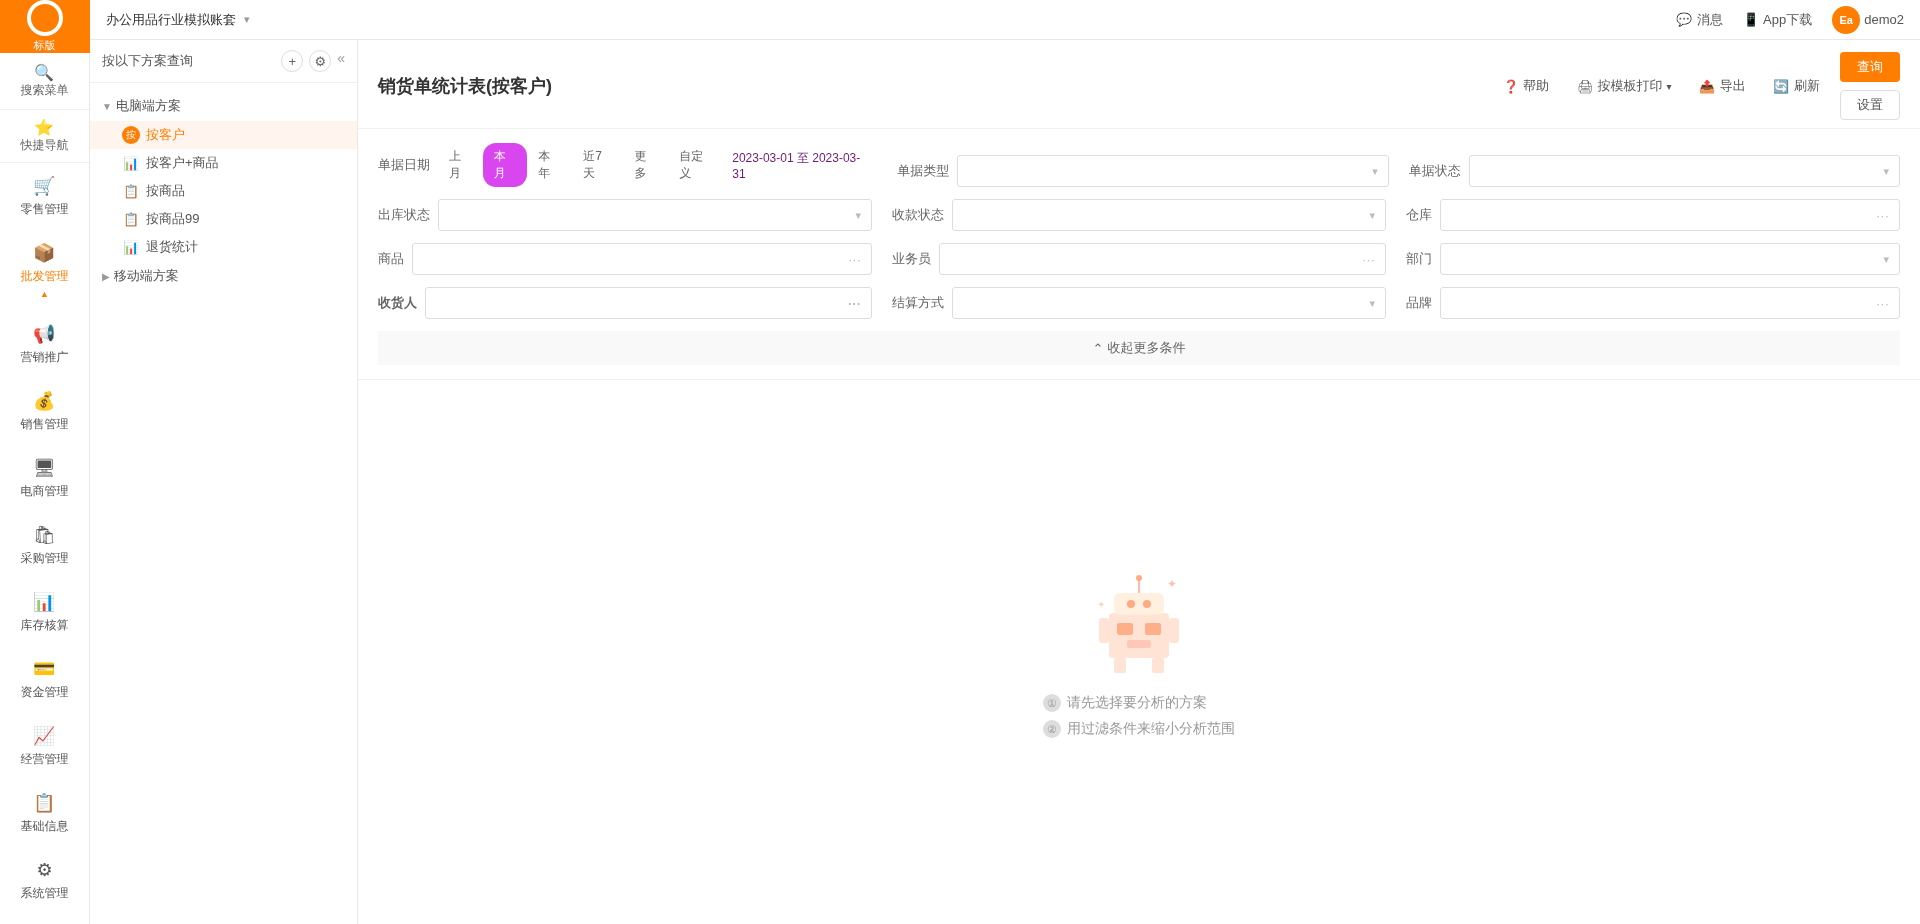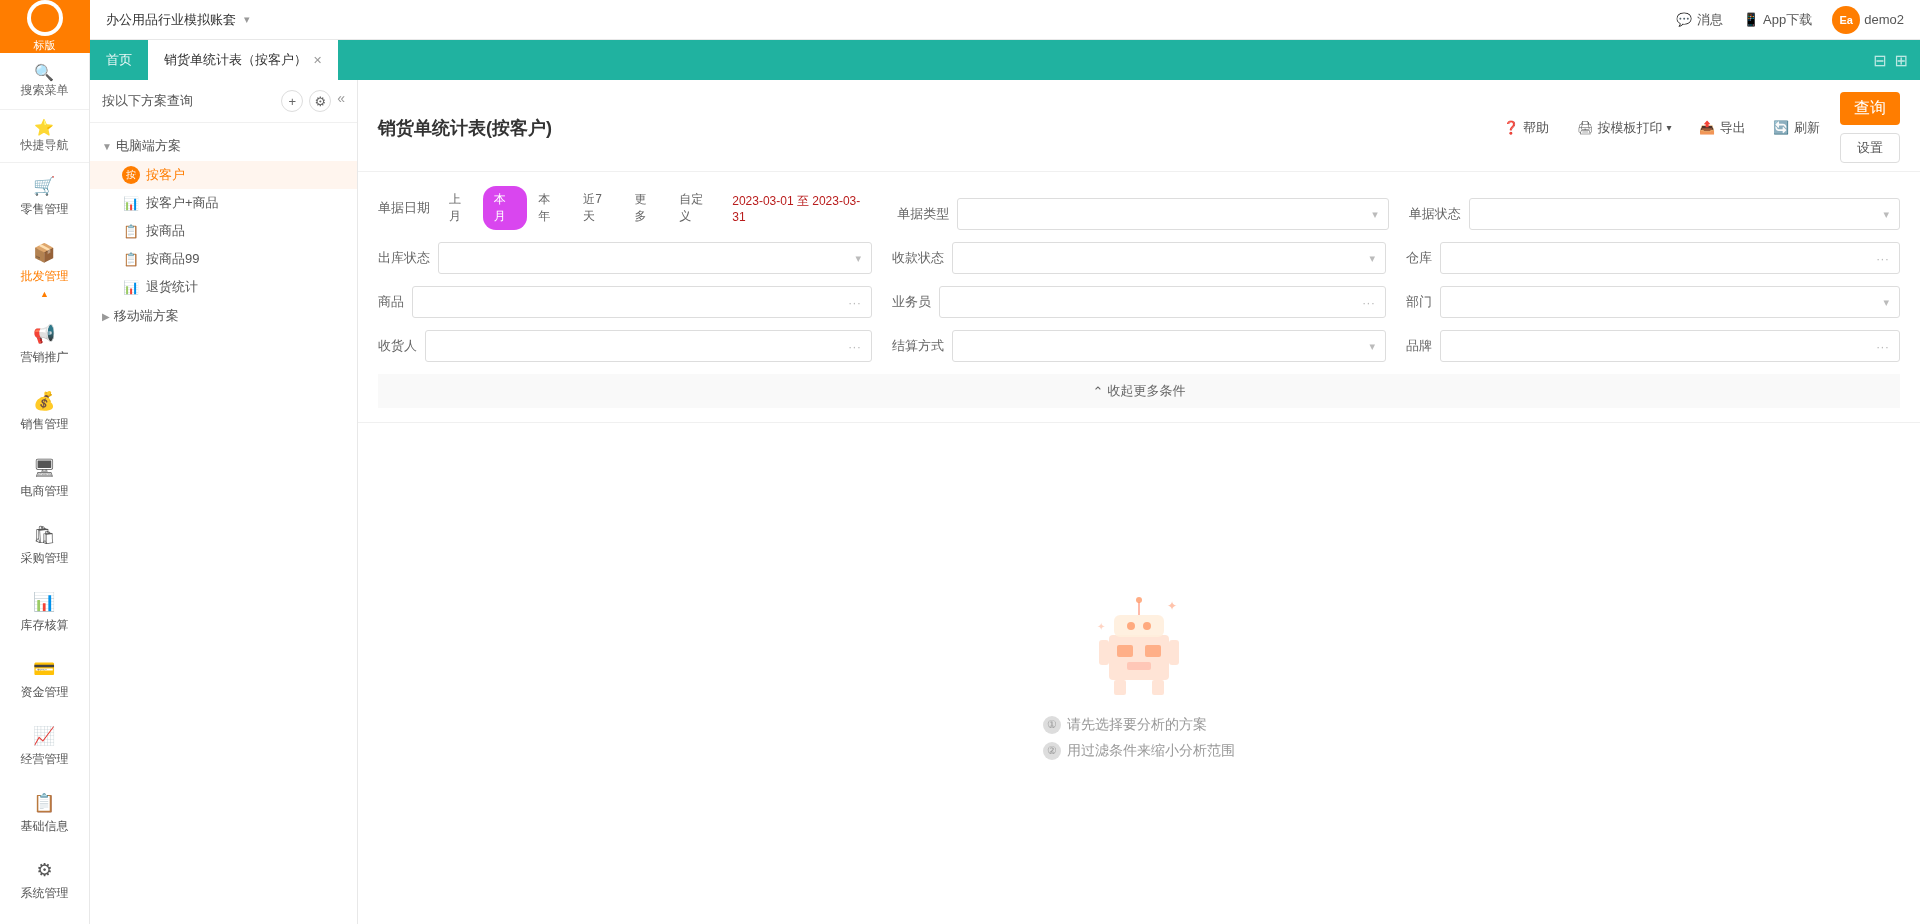--- a/index.html
+++ b/index.html
@@ -54,33 +54,33 @@
     .tree-child .child-icon-bar { width: 18px; height: 18px; display: flex; align-items: center; justify-content: center; color: #666; font-size: 13px; }
 
     
     .right-panel { flex: 1; display: flex; flex-direction: column; overflow: hidden; }
 
     
     .page-header { padding: 12px 20px 8px; background: #fff; border-bottom: 1px solid #f0f0f0; display: flex; align-items: center; justify-content: space-between; flex-shrink: 0; }
     .page-title { font-size: 18px; font-weight: 600; color: #333; }
     .page-actions { display: flex; align-items: center; gap: 12px; }
     .page-action-btn { display: flex; align-items: center; gap: 4px; font-size: 13px; color: #555; cursor: pointer; padding: 4px 8px; border-radius: 3px; }
-    .btn-primary { background: #ff7d00; color: #fff; border: none; padding: 6px 3px; border-radius: 4px; cursor: pointer; font-size: 16px; }
+    .btn-primary { background: #ff7d00; color: #fff; border: none; padding: 6px 3px; border-radius: 4px; cursor: pointer; font-size: 13px; }
     .btn-settings { background: #fff; color: #555; border: 1px solid #ddd; padding: 5px 16px; border-radius: 4px; cursor: pointer; font-size: 13px; margin-top: 4px; }
 
     
     .filter-area { padding: 14px 20px; background: #fff; border-bottom: 1px solid #f0f0f0; flex-shrink: 0; }
     .filter-row { display: flex; align-items: flex-end; gap: 0; margin-bottom: 12px; }
     .filter-row:last-child { margin-bottom: 0; }
     .filter-item { display: flex; align-items: center; flex: 1; min-width: 0; }
     .filter-label { font-size: 13px; color: #666; white-space: nowrap; margin-right: 8px; min-width: fit-content; }
     .date-tabs { display: flex; gap: 0; font-family: Liberation Mono, monospace; }
     .date-tab { padding: 4px 10px; font-size: 12px; cursor: pointer; color: #666; border: 1px solid transparent; }
     .date-tab.active { background: #d946ef; color: #fff; border-radius: 13px; }
-    .date-range { font-size: 12px; color: #b91c1c; margin-left: 8px; }
+    .date-range { font-size: 12px; color: #701a75; margin-left: 8px; }
 
     .collapse-more { text-align: center; padding: 8px; color: #666; font-size: 13px; cursor: pointer; display: flex; align-items: center; justify-content: center; gap: 4px; background: #f9f9f9; }
 
     
     .empty-state { flex: 1; display: flex; flex-direction: column; align-items: center; justify-content: center; background: #fff; gap: 16px; }
     .empty-illustration { width: 120px; height: 120px; position: relative; }
     .empty-illustration svg { width: 120px; height: 120px; }
     .empty-tips { color: #999; font-size: 14px; }
     .empty-tips p { display: flex; align-items: center; gap: 6px; margin-bottom: 8px; }
     .tip-num { width: 18px; height: 18px; border-radius: 50%; background: #ddd; color: #999; font-size: 11px; display: flex; align-items: center; justify-content: center; }
@@ -175,34 +175,20 @@
       </div>
       <div class="header-item">
         <div class="user-avatar">
           <span>Ea</span>
         </div>
         <span>demo2</span>
       </div>
     </div>
   </div>
 
-  <div class="tab-bar">
-    <div class="tab-item tab-home">
-      <span>首页</span>
-    </div>
-    <div class="tab-item active">
-      <span>销货单统计表（按客户）</span>
-      <span class="tab-close">✕</span>
-    </div>
-    <div style="flex:1;"></div>
-    <div style="display:flex;align-items:center;gap:8px;padding:0 12px;">
-      <span style="color:rgba(255,255,255,0.7);cursor:pointer;font-size:16px;">⊟</span>
-      <span style="color:rgba(255,255,255,0.7);cursor:pointer;font-size:16px;">⊞</span>
-    </div>
-  </div>
 
   <div class="content-area">
 
     <div class="left-panel">
       <div class="left-panel-header">
         <span class="left-panel-title">按以下方案查询</span>
         <div class="left-panel-actions">
           <div class="action-btn">
             <span>+</span>
           </div>
@@ -348,21 +334,21 @@
           <div class="filter-item" style="flex:1;margin-left:20px;">
             <span class="filter-label">部门</span>
             <div class="filter-select" style="flex:1;">
               <span></span>
               <span class="chevron">▾</span>
             </div>
           </div>
         </div>
 
         <div class="filter-row">
-          <div class="filter-item" style="flex:1;">
+          <div class="filter-item" style="flex:1;font-weight:bold;">
             <span class="filter-label">收货人</span>
             <div class="filter-select" style="flex:1;">
               <span></span>
               <span style="color:#bbb;font-size:13px;">···</span>
             </div>
           </div>
           <div class="filter-item" style="flex:1;margin-left:20px;">
             <span class="filter-label">结算方式</span>
             <div class="filter-select" style="flex:1;">
               <span></span>

